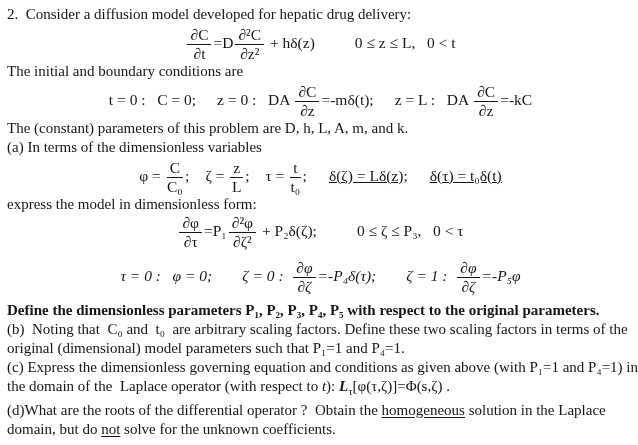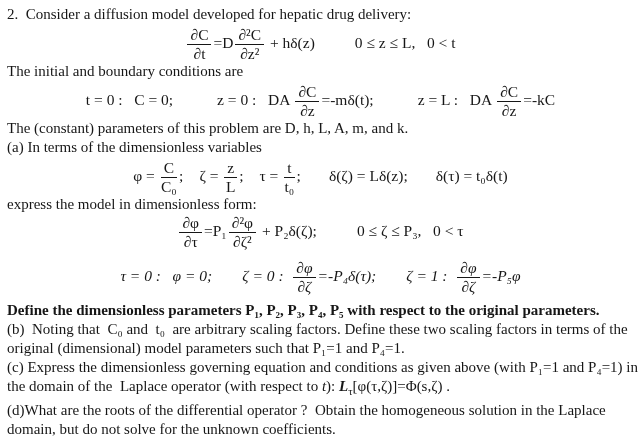--- a/index.html
+++ b/index.html
@@ -12,26 +12,26 @@
     padding:5px 4px 0 7px;
   }
   .line { white-space:pre; }
   .eq   { text-align:center; white-space:pre; font-size:15.5px; }
   .frac {
     display:inline-block; vertical-align:middle; text-align:center;
     line-height:16px; margin:0 2px;
   }
   .frac .num { display:block; border-bottom:1px solid #161616; padding:1px 3px 1px 3px; }
   .frac .den { display:block; padding-top:1px; }
-  .g38 { margin-left:44px;text-align:right; }
+  .g38 { margin-left:21px;text-align:right; }
   .g30 { margin-left:30px; }
-  .g22 { margin-left:28px; }
+  .g22 { margin-left:22px;text-decoration:underline; }
   .g16 { margin-left:16px; }
   .cond { margin-left:40px;text-align:center; }
-  .u  { text-underline-offset:2px;margin-top:48px; }
+  .u  { text-decoration:underline; text-underline-offset:2px;margin-top:48px; }
   .it { font-style:italic; }
   .bi { font-style:italic; font-weight:bold; }
   sub.sm { font-size:11px; }
   #eq-governing   { margin-top:2px; }
   #eq-ibc         { margin-top:2px; margin-bottom:0; }
   #eq-dimvars     { margin-top:2px; }
   #line-express   { }
   #eq-dimless     { margin-top:0; }
   #eq-dimless-bc  { margin-top:9px;font-style:italic; }
   #line-define    { margin-top:6px;font-weight:bold; }

